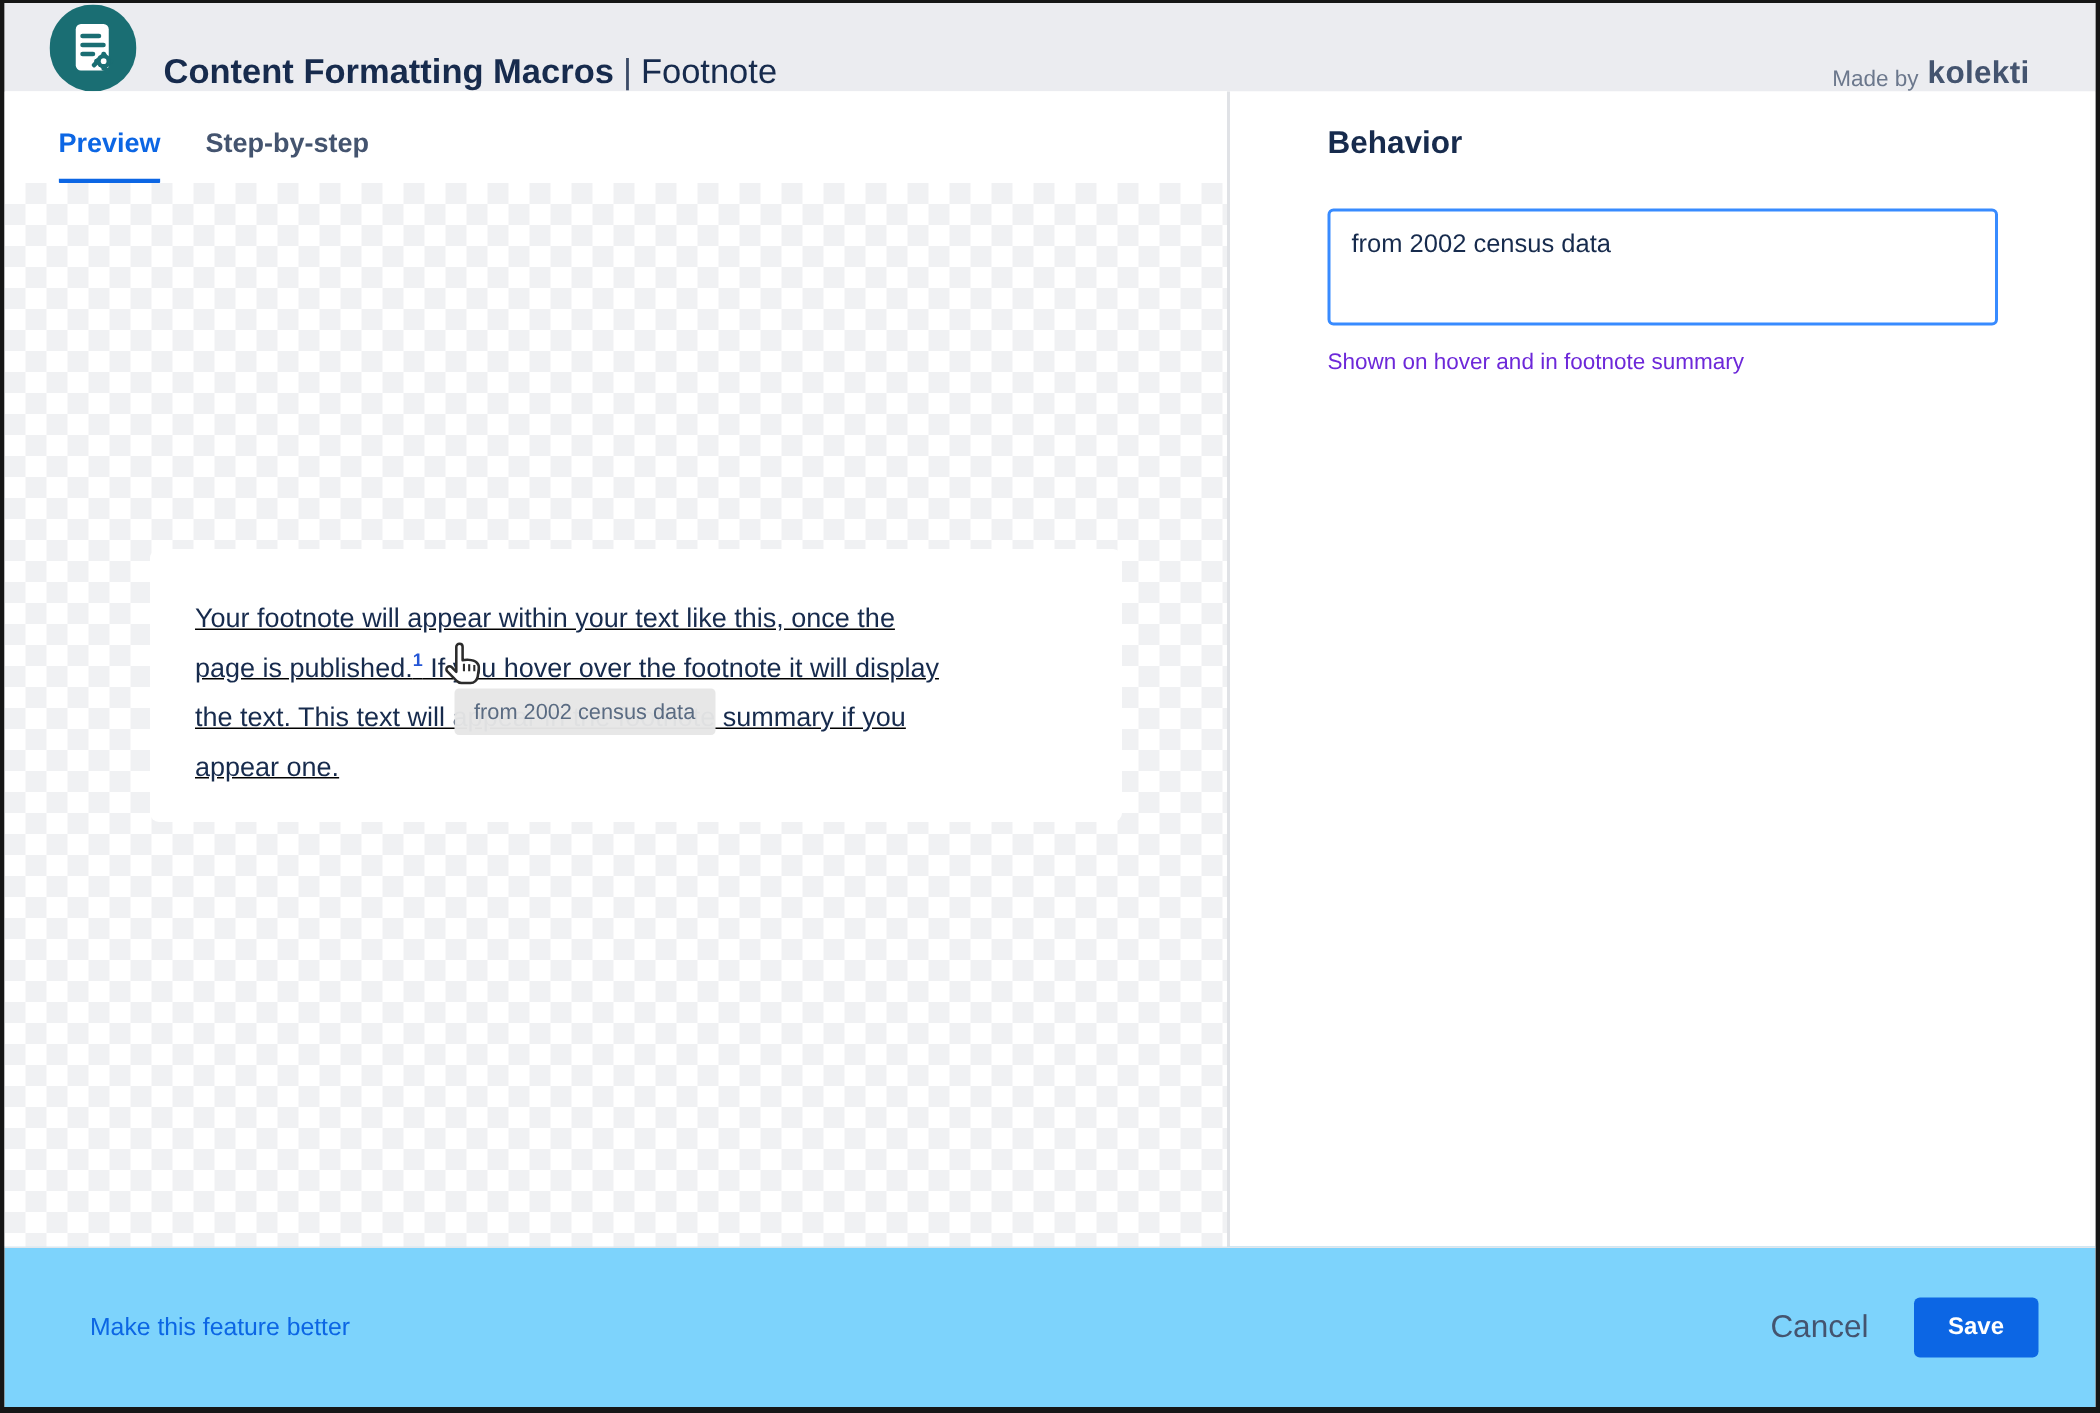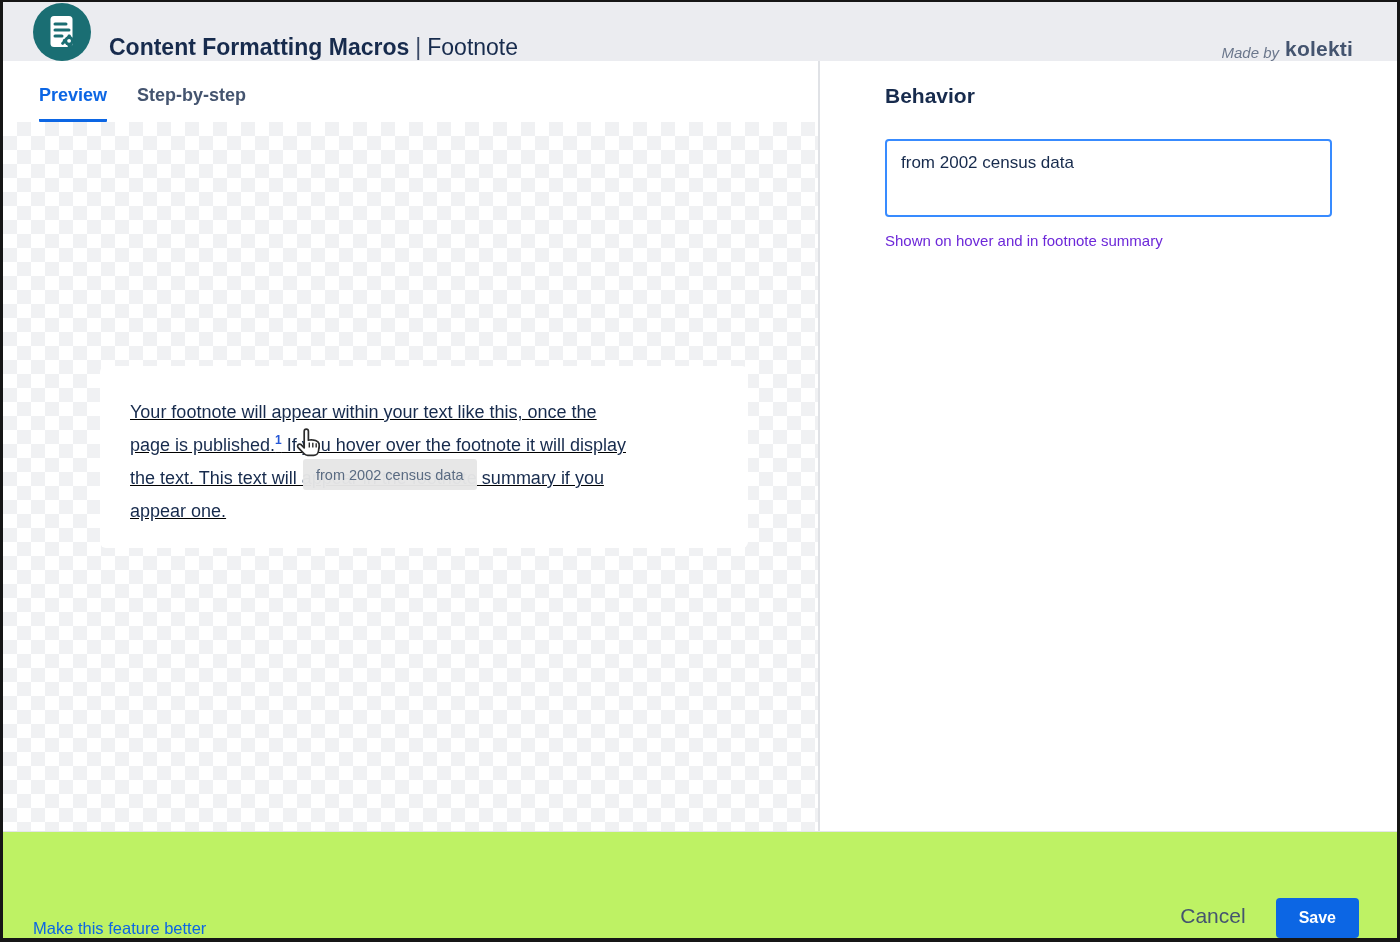--- a/index.html
+++ b/index.html
@@ -7,21 +7,21 @@
   .frame { width:1400px; height:942px; border-style:solid; border-color:#161616; border-width:2px 3px 4px 3px; background:#fff; display:flex; flex-direction:column; overflow:hidden; }
 
   
   .header { height:59px; background:#ebecf0; display:flex; align-items:flex-end; padding:0 44px 0 30px; flex:0 0 auto; }
   .app-icon { width:58px; height:58px; flex:0 0 auto; }
   .title-wrap { margin-left:18px; font-size:23px; color:#172b4d; white-space:nowrap; }
   .title-main { font-weight:700; }
   .title-sep { font-weight:400; color:#3b4a66; padding:0 6px; }
   .title-sub { font-weight:400; }
   .header-spacer { flex:1; }
-  .made-by { font-size:15px; color:#6b778c; white-space:nowrap;font-style:italic; }
+  .made-by { font-size:15px; color:#6b778c; white-space:nowrap; }
   .brand { font-size:21px; font-weight:800; color:#44546f; letter-spacing:.2px; margin-left:6px; }
 
   
   .main { flex:1; display:flex; min-height:0; }
   .left-pane { width:817px; flex:0 0 auto; display:flex; flex-direction:column; border-right:2px solid #e0e2e6; background:#fff; }
   .tabbar { height:61px; display:flex; align-items:flex-end; gap:30px; padding:0 0 0 36px; background:#fff; flex:0 0 auto; }
   .tab { font-size:18px; font-weight:600; padding-bottom:13px; border-bottom:3px solid transparent; cursor:pointer; }
   .tab.active { color:#0c66e4; border-bottom-color:#0c66e4; border-radius:1px; }
   .tab.inactive { color:#44546f; }
 
@@ -41,21 +41,21 @@
   
   .right-pane { flex:1; background:#fff; padding:23px 65px 0 65px; min-width:0; }
   .behavior-h { font-size:21px; font-weight:700; color:#172b4d; margin-bottom:31px; }
   .field-label { font-size:14.5px; font-weight:600; color:#44546f; margin-bottom:9px; }
   .req { color:#e2483d; margin-left:3px; font-weight:700; }
   .footnote-input { width:100%; height:78px; border:2px solid #388bff; border-radius:4px; resize:none; outline:none;
     font-family:"Liberation Sans","DejaVu Sans",sans-serif; font-size:17px; color:#172b4d; padding:11px 14px; line-height:22px; background:#fff; }
   .helper { font-size:15px; color:#6d28d9; margin-top:11px; }
 
   
-  .footer { height:107px; border-top:1px solid #e4e6ea; display:flex; align-items:flex-end; padding:0 38px 0 30px; flex:0 0 auto; background:#bef264; }
+  .footer { height:107px; border-top:1px solid #e4e6ea; display:flex; align-items:center; padding:0 38px 0 57px; flex:0 0 auto; background:#7dd3fc; }
   .feedback-link { font-size:16.5px; font-weight:500; color:#0c66e4; cursor:pointer; text-decoration:none; }
   .footer-spacer { flex:1; }
   .cancel-btn { font-size:21px; color:#44546f; background:none; border:none; cursor:pointer; padding:10px 14px; margin-right:16px; font-family:Liberation Sans, sans-serif; }
   .save-btn { font-size:16px; font-weight:700; color:#fff; background:#0c66e4; border:none; border-radius:4px; padding:11px 23px; cursor:pointer; font-family:inherit; }
 </style>
 </head>
 <body>
 
 <div class="frame">
 

